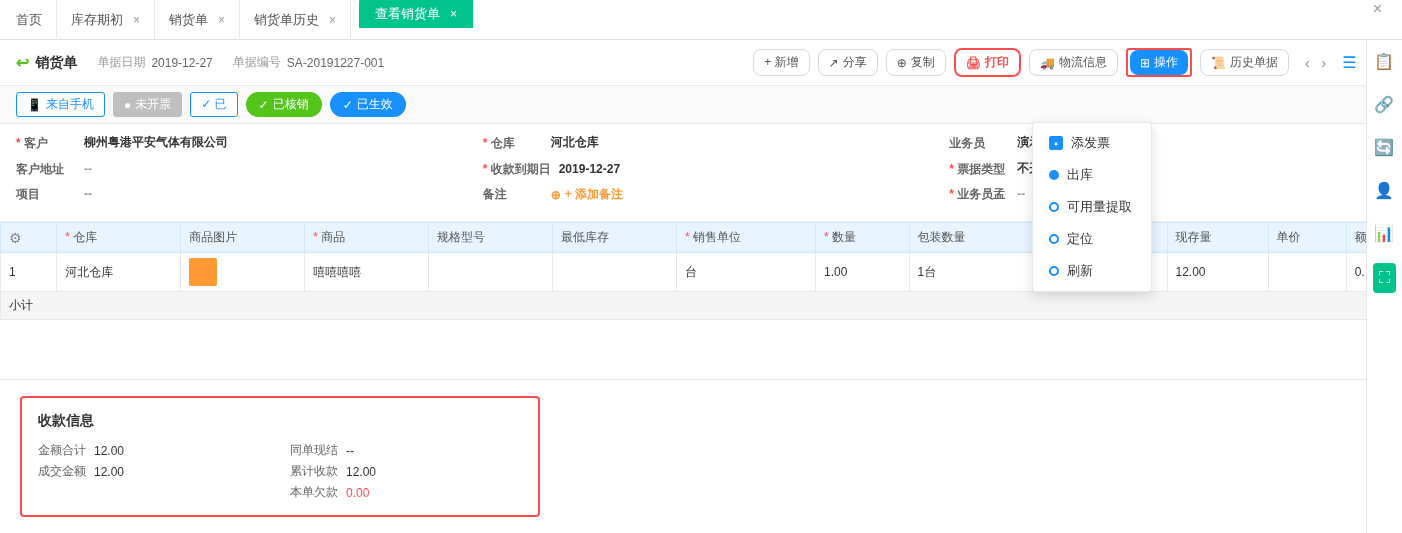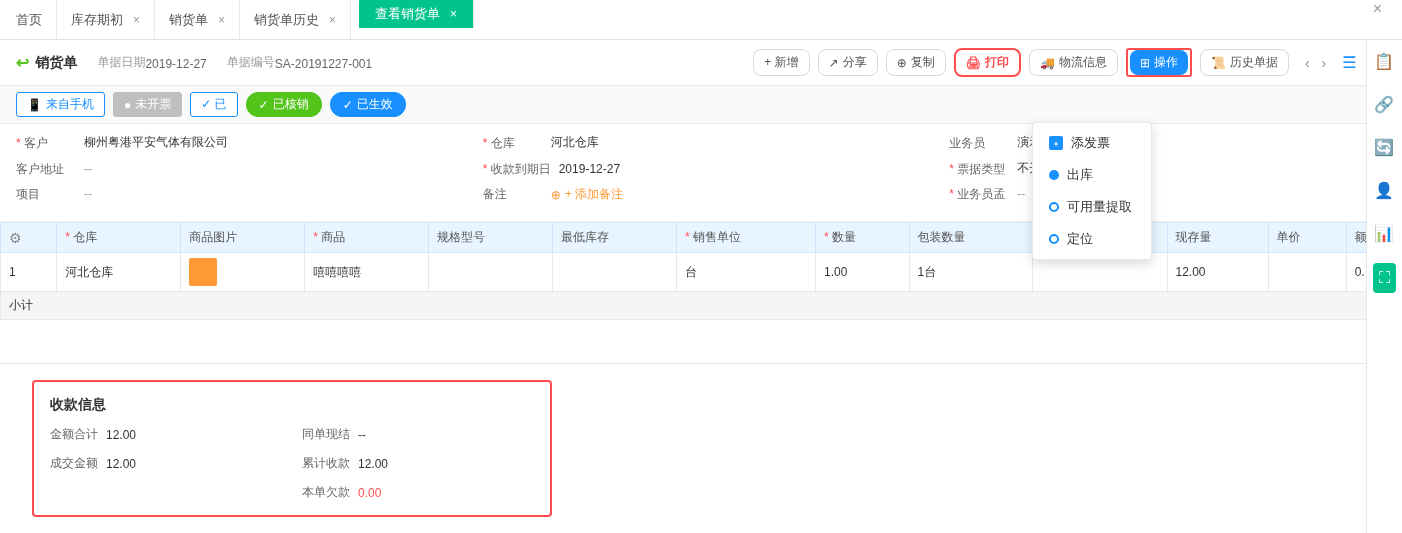--- a/index.html
+++ b/index.html
@@ -78,21 +78,21 @@
       color: #52c41a;
       font-size: 16px;
     }
     .doc-meta {
       display: flex;
       align-items: center;
       gap: 20px;
       font-size: 12px;
       color: #666;
     }
-    .doc-meta-item { display: flex; align-items: flex-end; gap: 0; }
+    .doc-meta-item { display: flex; align-items: center; gap: 6px; }
     .doc-meta-label { color: #999; }
     .doc-actions {
       margin-left: auto;
       display: flex;
       align-items: center;
       gap: 8px;
     }
     .action-btn {
       display: flex;
       align-items: center;
@@ -173,20 +173,21 @@
       font-size: 10px;
     }
     .dropdown-icon.square { background: #1890ff; color: #fff; }
     .dropdown-icon.circle { width: 10px; height: 10px; border-radius: 50%; background: #1890ff; }
     .dropdown-icon.circle2 { width: 10px; height: 10px; border-radius: 50%; border: 2px solid #1890ff; }
 
     
     .form-section {
       padding: 10px 16px;
       border-bottom: 1px solid #f0f0f0;
+      font-weight: bold;
     }
     .form-row {
       display: flex;
       align-items: center;
       margin-bottom: 8px;
       gap: 30px;
     }
     .form-field {
       display: flex;
       align-items: center;
@@ -247,35 +248,35 @@
       background: #ff9933;
       display: inline-block;
       border-radius: 2px;
       vertical-align: middle;
     }
 
     
     .payment-section {
       padding: 14px 16px;
       background: #fff;
-      margin: 8px 16px;
+      margin: 8px 4px;
       border: 2px solid #ff4d4f;
       border-radius: 4px;
       max-width: 520px;
     }
     .payment-title {
       font-size: 14px;
       font-weight: 600;
       color: #333;
       margin-bottom: 12px;
     }
     .payment-grid {
       display: grid;
       grid-template-columns: 1fr 1fr;
-      gap: 12px 20px;
+      gap: 4px 20px;
     }
     .payment-item {
       display: flex;
       align-items: center;
       gap: 8px;
       font-size: 12px;
     }
     .payment-label { color: #666; white-space: nowrap; }
     .payment-value { color: #333; }
     .payment-value.red { color: #ff4d4f; }
@@ -450,20 +451,24 @@
           <span class="dropdown-icon circle"></span>
           <span>出库</span>
         </div>
         <div class="dropdown-item">
           <span class="dropdown-icon circle2"></span>
           <span>可用量提取</span>
         </div>
         <div class="dropdown-item">
           <span class="dropdown-icon circle2"></span>
           <span>定位</span>
+        </div>
+        <div class="dropdown-item">
+          <span class="dropdown-icon circle2"></span>
+          <span>刷新</span>
         </div>
       </div>
     </div>
   </div>
 
   <div class="form-section">
     <div class="form-row">
       <div class="form-field">
         <span class="form-label required">客户</span>
         <span class="form-value">柳州粤港平安气体有限公司</span>

